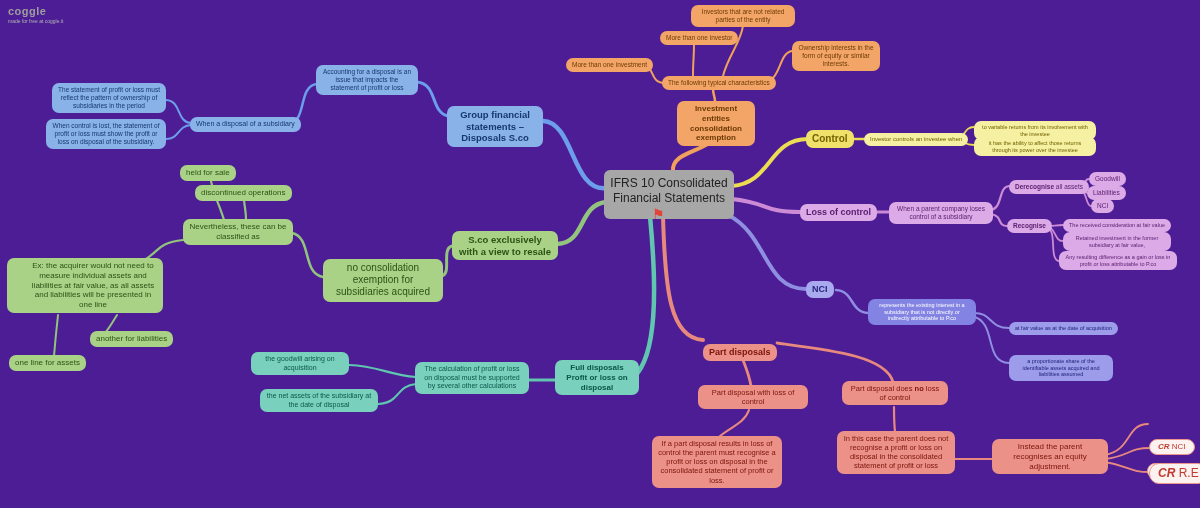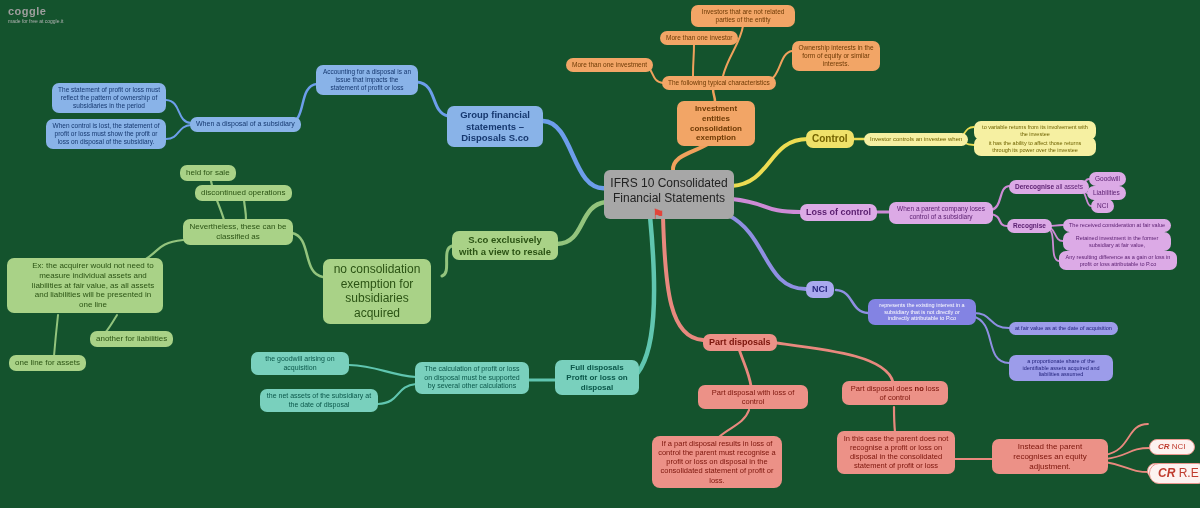--- a/index.html
+++ b/index.html
@@ -1,17 +1,17 @@
 <!DOCTYPE html>
 <html><head>
 <meta charset="utf-8">
 <style>
   * { margin:0; padding:0; box-sizing:border-box; }
   body { font-family:"Liberation Sans", sans-serif; background:#fff; }
-  .canvas { position:relative; width:1200px; height:508px; background:#14532d; overflow:hidden; }
+  .canvas { position:relative; width:1200px; height:508px; background:#4c1d95; overflow:hidden; }
   svg.edges { position:absolute; left:0; top:0; }
   svg.edges path { fill:none; stroke-linecap:round; }
   .e-blue path{stroke:#6d9eeb} .e-orange path{stroke:#f0a15c} .e-yellow path{stroke:#ecdc52}
   .e-purple path{stroke:#cd8bd6} .e-violet path{stroke:#8f8fe2} .e-green path{stroke:#93c47d}
   .e-teal path{stroke:#60c6b0} .e-salmon path{stroke:#e8897e}
   .node { position:absolute; border-radius:7px; padding:3px 6px; text-align:center; line-height:1.22; }
   .nw { white-space:nowrap; }
   .root { font-weight:bold; }
   .blue { background:#89b3e8; color:#16386f; }
   .orange { background:#f2a566; color:#6e3a05; }
@@ -144,38 +144,38 @@
   <div class="node purple nw" style="left:1063px;top:219px;font-size:5.5px;">The received consideration at fair value</div>
   <div class="node purple" style="left:1063px;top:232px;width:108px;font-size:5.5px;">Retained investment in the former subsidiary at fair value,</div>
   <div class="node purple" style="left:1059px;top:251px;width:118px;font-size:5.5px;">Any resulting difference as a gain or loss in profit or loss attributable to P.co</div>
 
   <div class="node violet-root root nw" style="left:806px;top:281px;font-size:9px;">NCI</div>
   <div class="node violet-dark" style="left:868px;top:299px;width:108px;font-size:5.5px;">represents the existing interest in a subsidiary that is not directly or indirectly attributable to P.co</div>
   <div class="node violet nw" style="left:1009px;top:322px;font-size:5.5px;">at fair value as at the date of acquisition</div>
   <div class="node violet" style="left:1009px;top:355px;width:104px;font-size:5.5px;">a proportionate share of the identifiable assets acquired and liabilities assumed</div>
 
   <div class="node green root" style="left:452px;top:231px;width:106px;font-size:9.5px;">S.co exclusively with a view to resale</div>
-  <div class="node green" style="left:323px;top:259px;width:108px;font-size:12px;">no consolidation exemption for subsidiaries acquired</div>
+  <div class="node green" style="left:323px;top:259px;width:120px;font-size:10px;">no consolidation exemption for subsidiaries acquired</div>
   <div class="node green" style="left:183px;top:219px;width:110px;font-size:8px;">Nevertheless, these can be classified as</div>
   <div class="node green nw" style="left:180px;top:165px;font-size:8px;">held for sale</div>
   <div class="node green nw" style="left:195px;top:185px;font-size:8px;">discontinued operations</div>
   <div class="node green" style="left:7px;top:258px;width:156px;font-size:8px;padding-left:22px;">Ex: the acquirer would not need to measure individual assets and liabilities at fair value, as all assets and liabilities will be presented in one line</div>
   <div class="node green nw" style="left:90px;top:331px;font-size:8px;">another for liabilities</div>
   <div class="node green nw" style="left:9px;top:355px;font-size:8px;">one line for assets</div>
 
   <div class="node teal root" style="left:555px;top:360px;width:84px;font-size:8px;">
     <span><span>Full disposals</span><br><span>Profit or loss on disposal</span></span>
   </div>
   <div class="node teal" style="left:415px;top:362px;width:114px;font-size:7px;">The calculation of profit or loss on disposal must be supported by several other calculations</div>
   <div class="node teal" style="left:251px;top:352px;width:98px;font-size:7px;">the goodwill arising on acquisition</div>
   <div class="node teal" style="left:260px;top:389px;width:118px;font-size:7px;">the net assets of the subsidiary at the date of disposal</div>
 
-  <div class="node salmon root nw" style="left:703px;top:334px;font-size:9px;">Part disposals</div>
+  <div class="node salmon root nw" style="left:703px;top:344px;font-size:9px;">Part disposals</div>
   <div class="node salmon" style="left:698px;top:385px;width:110px;font-size:7.5px;">Part disposal with loss of control</div>
-  <div class="node salmon" style="left:652px;top:436px;width:130px;font-size:7.5px;border-radius:8px;">If a part disposal results in loss of control the parent must recognise a profit or loss on disposal in the consolidated statement of profit or loss.</div>
+  <div class="node salmon" style="left:652px;top:436px;width:130px;font-size:7.5px;">If a part disposal results in loss of control the parent must recognise a profit or loss on disposal in the consolidated statement of profit or loss.</div>
   <div class="node salmon" style="left:842px;top:381px;width:106px;font-size:7.5px;">
     <span><span>Part disposal does </span><b>no</b><span> loss of control</span></span>
   </div>
   <div class="node salmon" style="left:837px;top:431px;width:118px;font-size:7.5px;">In this case the parent does not recognise a profit or loss on disposal in the consolidated statement of profit or loss</div>
   <div class="node salmon" style="left:992px;top:439px;width:116px;font-size:8px;">Instead the parent recognises an equity adjustment.</div>
   <div class="node pill nw" style="left:1147px;top:415px;font-size:8px;margin-top:48px;">
     <span><span class="dc">DR</span><span> Cash</span></span>
   </div>
   <div class="node pill nw" style="left:1149px;top:439px;font-size:8px;">
     <span><span class="dc">CR</span><span> NCI</span></span>

